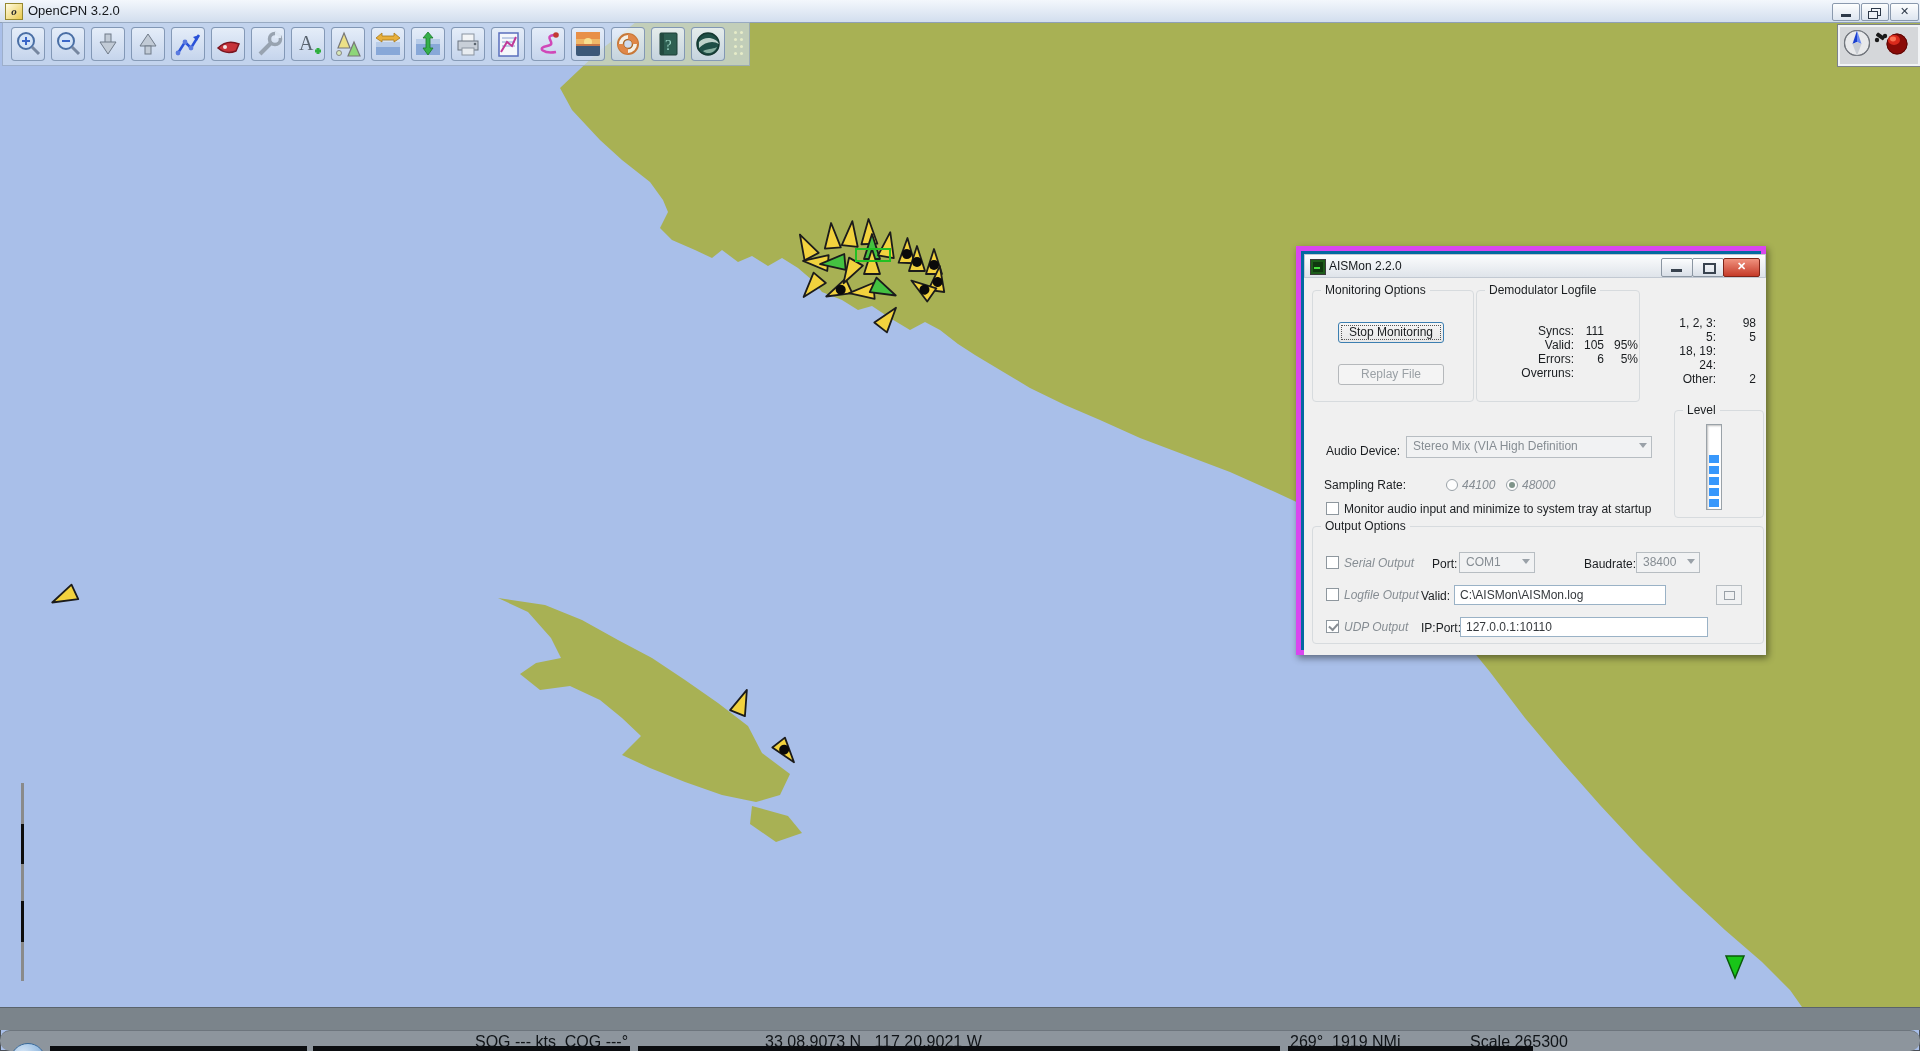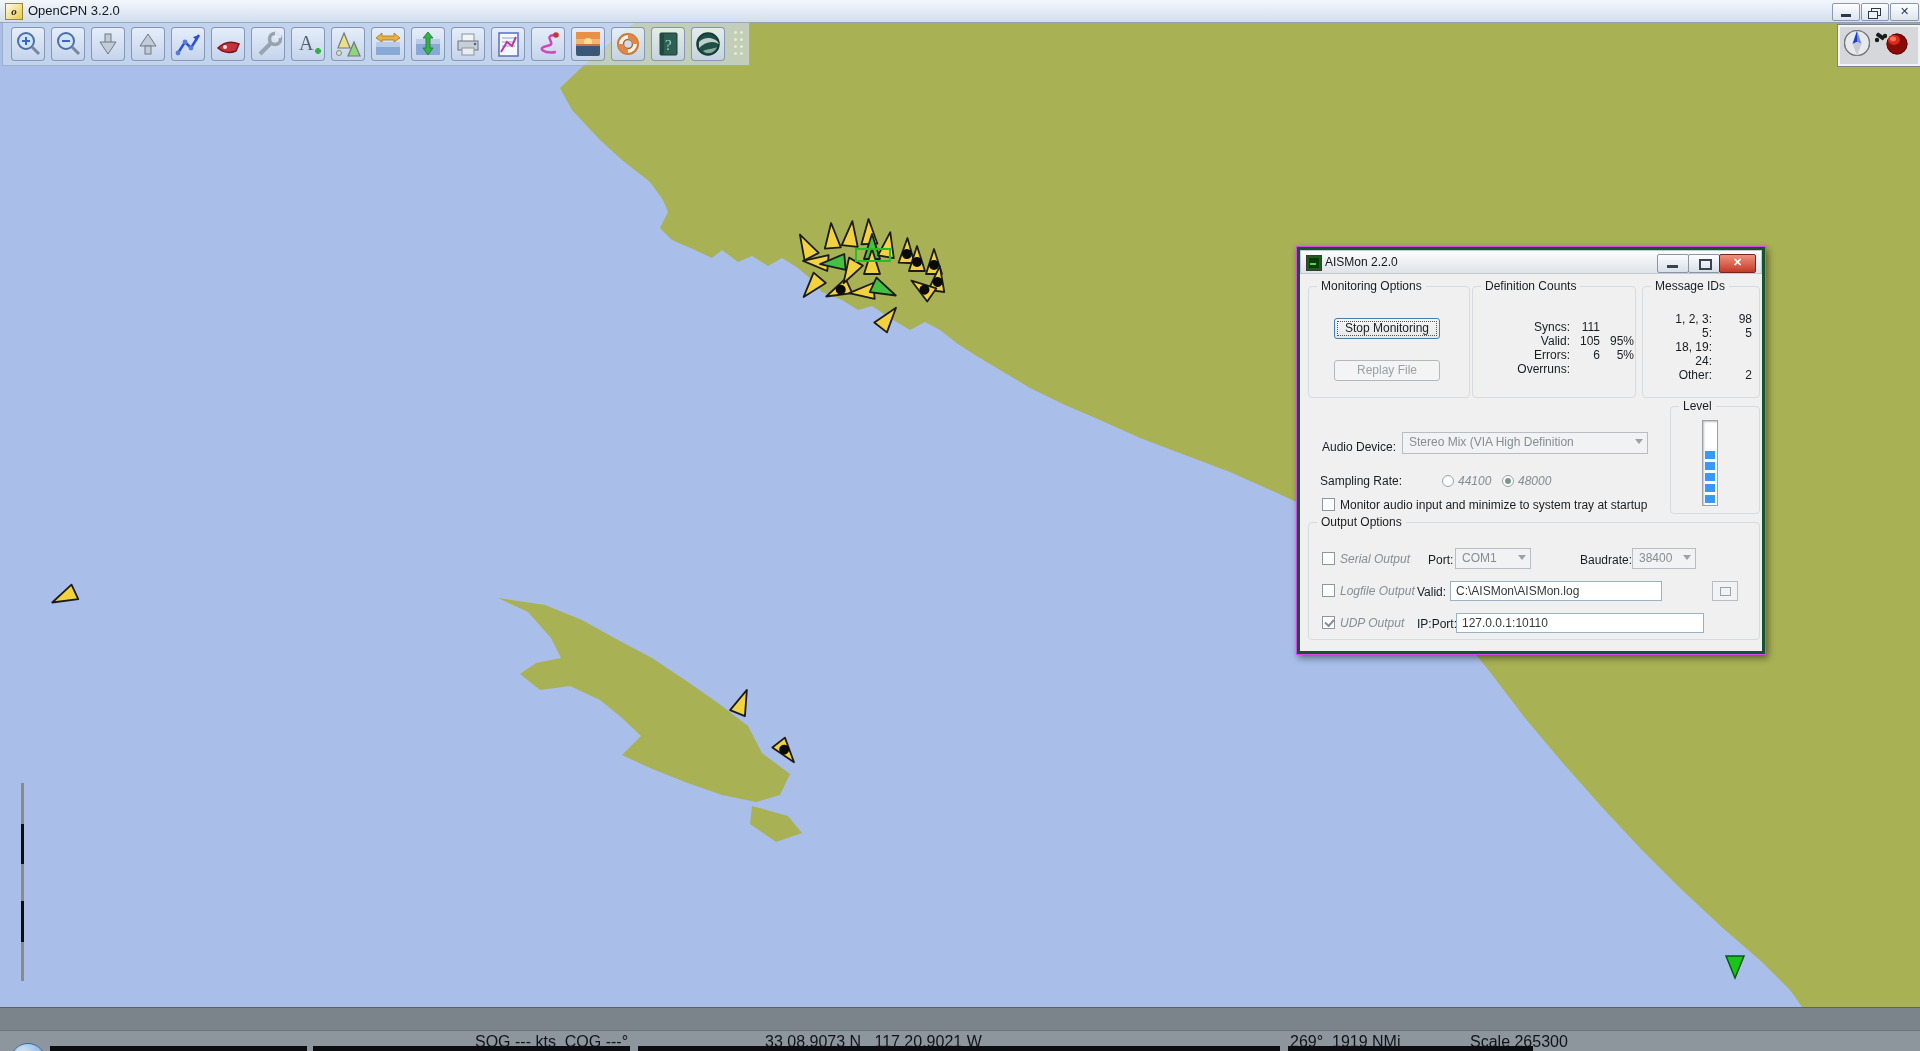--- a/index.html
+++ b/index.html
@@ -35,29 +35,29 @@
   #tb-grip{position:absolute;left:731px;top:8px;width:10px;height:28px;}
   #tb-grip i{position:absolute;left:0;top:0;width:3px;height:3px;background:#e6ecc8;border-radius:50%;
     box-shadow:6px 0 #e6ecc8,0 7px #e6ecc8,6px 7px #e6ecc8,0 14px #e6ecc8,6px 14px #e6ecc8,0 21px #e6ecc8,6px 21px #e6ecc8;}
 
   
   #compass-panel{left:1838px;top:25px;width:78px;height:37px;background:#d5d7da;
     border:2px solid #f2f4f6;box-shadow:0 0 0 1px #7c828a;}
 
   
   #chartbar{left:0;top:1007px;width:1920px;height:23px;background:#7b848b;border-top:1px solid #5a636b;box-sizing:border-box;}
-  #statusbar{left:0;top:1030px;width:1920px;height:21px;background:#8d959d;border-top:1px solid #6d757d;box-sizing:border-box;}
+  #statusbar{left:0;top:1030px;width:1920px;height:21px;background:#8d959d;border-top:1px solid #6d757d;box-sizing:border-box;border-radius:10px;}
   .sbtext{position:absolute;top:2px;font-size:16px;color:#101418;white-space:pre;}
   .pianokey{position:absolute;top:1046px;height:5px;background:#0b0d10;}
   #ocpn-bubble{left:10px;top:1043px;width:34px;height:34px;border-radius:50%;
     background:radial-gradient(circle at 35% 30%,#d8e8f8,#8fb6dd 60%,#4a7aab);border:1px solid #3a6a9a;}
 
   
-  #dlg{left:1296px;top:246px;width:470px;height:409px;border:1px solid #d946ef;
-    background:#14532d;box-shadow:2px 3px 7px rgba(0,0,0,0.45);box-sizing:border-box;font-size:12px;padding-left:39px;}
+  #dlg{left:1296px;top:246px;width:470px;height:409px;border:5px solid #d946ef;
+    background:#0369a1;box-shadow:2px 3px 7px rgba(0,0,0,0.45);box-sizing:border-box;font-size:12px;padding-left:39px;}
   #dlg-title{position:absolute;left:3px;top:3px;width:462px;height:24px;
     background:linear-gradient(#fbfcfd,#dfe4ea);border:1px solid #c2c9d2;box-sizing:border-box;}
   #dlg-icon{position:absolute;left:5px;top:4px;width:14px;height:14px;background:#10380f;
     border:1px solid #3a3a3a;box-shadow:inset 0 0 0 2px #1d5c1a;}
   #dlg-icon i{position:absolute;left:3px;top:7px;width:6px;height:2px;background:#45e03c;}
   #dlg-title .t{position:absolute;left:24px;top:4px;font-size:12px;color:#15181c;}
   .dbtn{position:absolute;top:3px;height:17px;border:1px solid #8b96a2;border-radius:2px;
     background:linear-gradient(#fcfdfe,#d9dfe7);}
   #d-min{right:72px;width:30px;} #d-min i{position:absolute;left:9px;top:10px;width:11px;height:3px;background:#39434f;}
   #d-max{right:41px;width:30px;} #d-max i{position:absolute;left:10px;top:4px;width:9px;height:7px;border:2px solid #39434f;}
@@ -389,21 +389,21 @@
     </div>
     <div id="dlg-client">
 
       <div class="grp" style="left:8px;top:12px;width:160px;height:110px">
         <span class="legend">Monitoring Options</span>
       </div>
       <div id="btn-stop" class="btn97" style="left:34px;top:44px;width:106px;height:21px">Stop Monitoring</div>
       <div id="btn-replay" class="btn97" style="left:34px;top:86px;width:106px;height:21px">Replay File</div>
 
       <div class="grp" style="left:172px;top:12px;width:162px;height:110px">
-        <span class="legend">Definition Counts</span>
+        <span class="legend">Demodulator Logfile</span>
       </div>
       <div class="statrow" style="left:178px;top:46px">
         <span style="width:92px">Syncs:</span>
           <span style="width:30px">111</span>
           <span style="width:34px"></span>
         </div>
       <div class="statrow" style="left:178px;top:60px">
         <span style="width:92px">Valid:</span>
           <span style="width:30px">105</span>
           <span style="width:34px">95%</span>
@@ -412,23 +412,20 @@
         <span style="width:92px">Errors:</span>
           <span style="width:30px">6</span>
           <span style="width:34px">5%</span>
         </div>
       <div class="statrow" style="left:178px;top:88px">
         <span style="width:92px">Overruns:</span>
           <span style="width:30px"></span>
           <span style="width:34px"></span>
         </div>
 
-      <div class="grp" style="left:342px;top:12px;width:116px;height:110px">
-        <span class="legend">Message IDs</span>
-      </div>
       <div class="statrow" style="left:348px;top:38px">
         <span style="width:64px">1, 2, 3:</span>
           <span style="width:40px">98</span>
         </div>
       <div class="statrow" style="left:348px;top:52px">
         <span style="width:64px">5:</span>
           <span style="width:40px">5</span>
         </div>
       <div class="statrow" style="left:348px;top:66px">
         <span style="width:64px">18, 19:</span>

